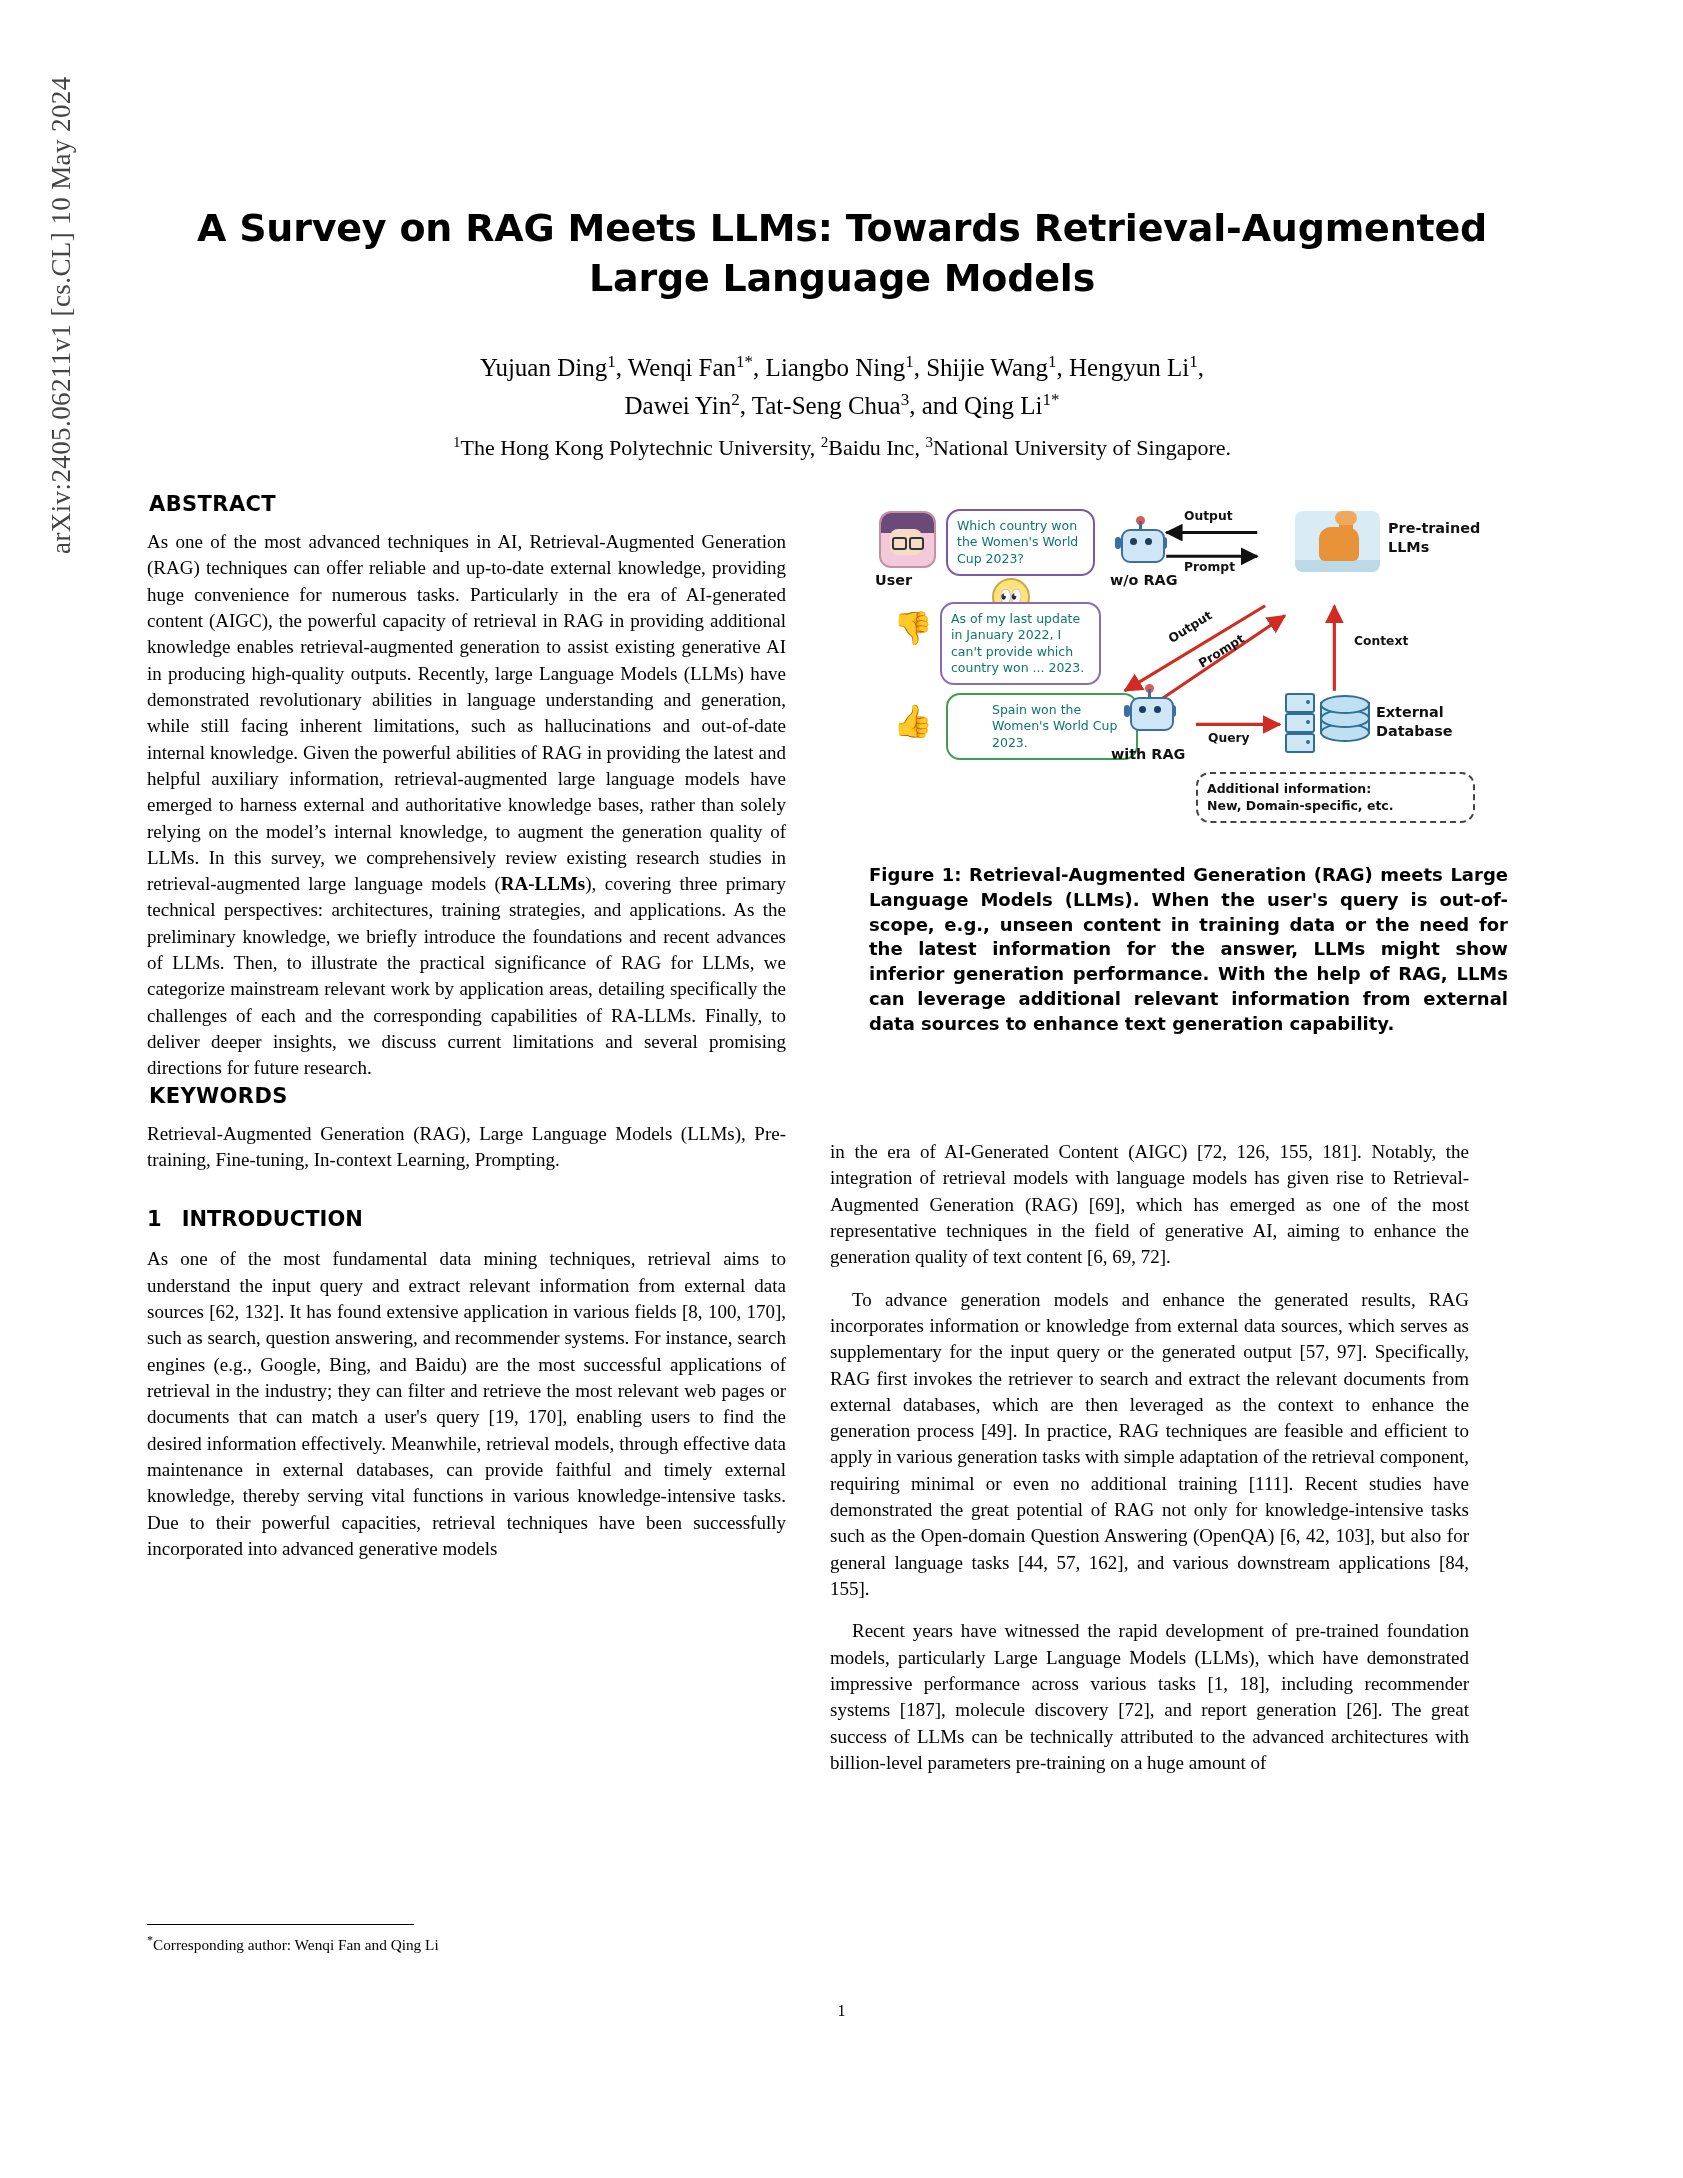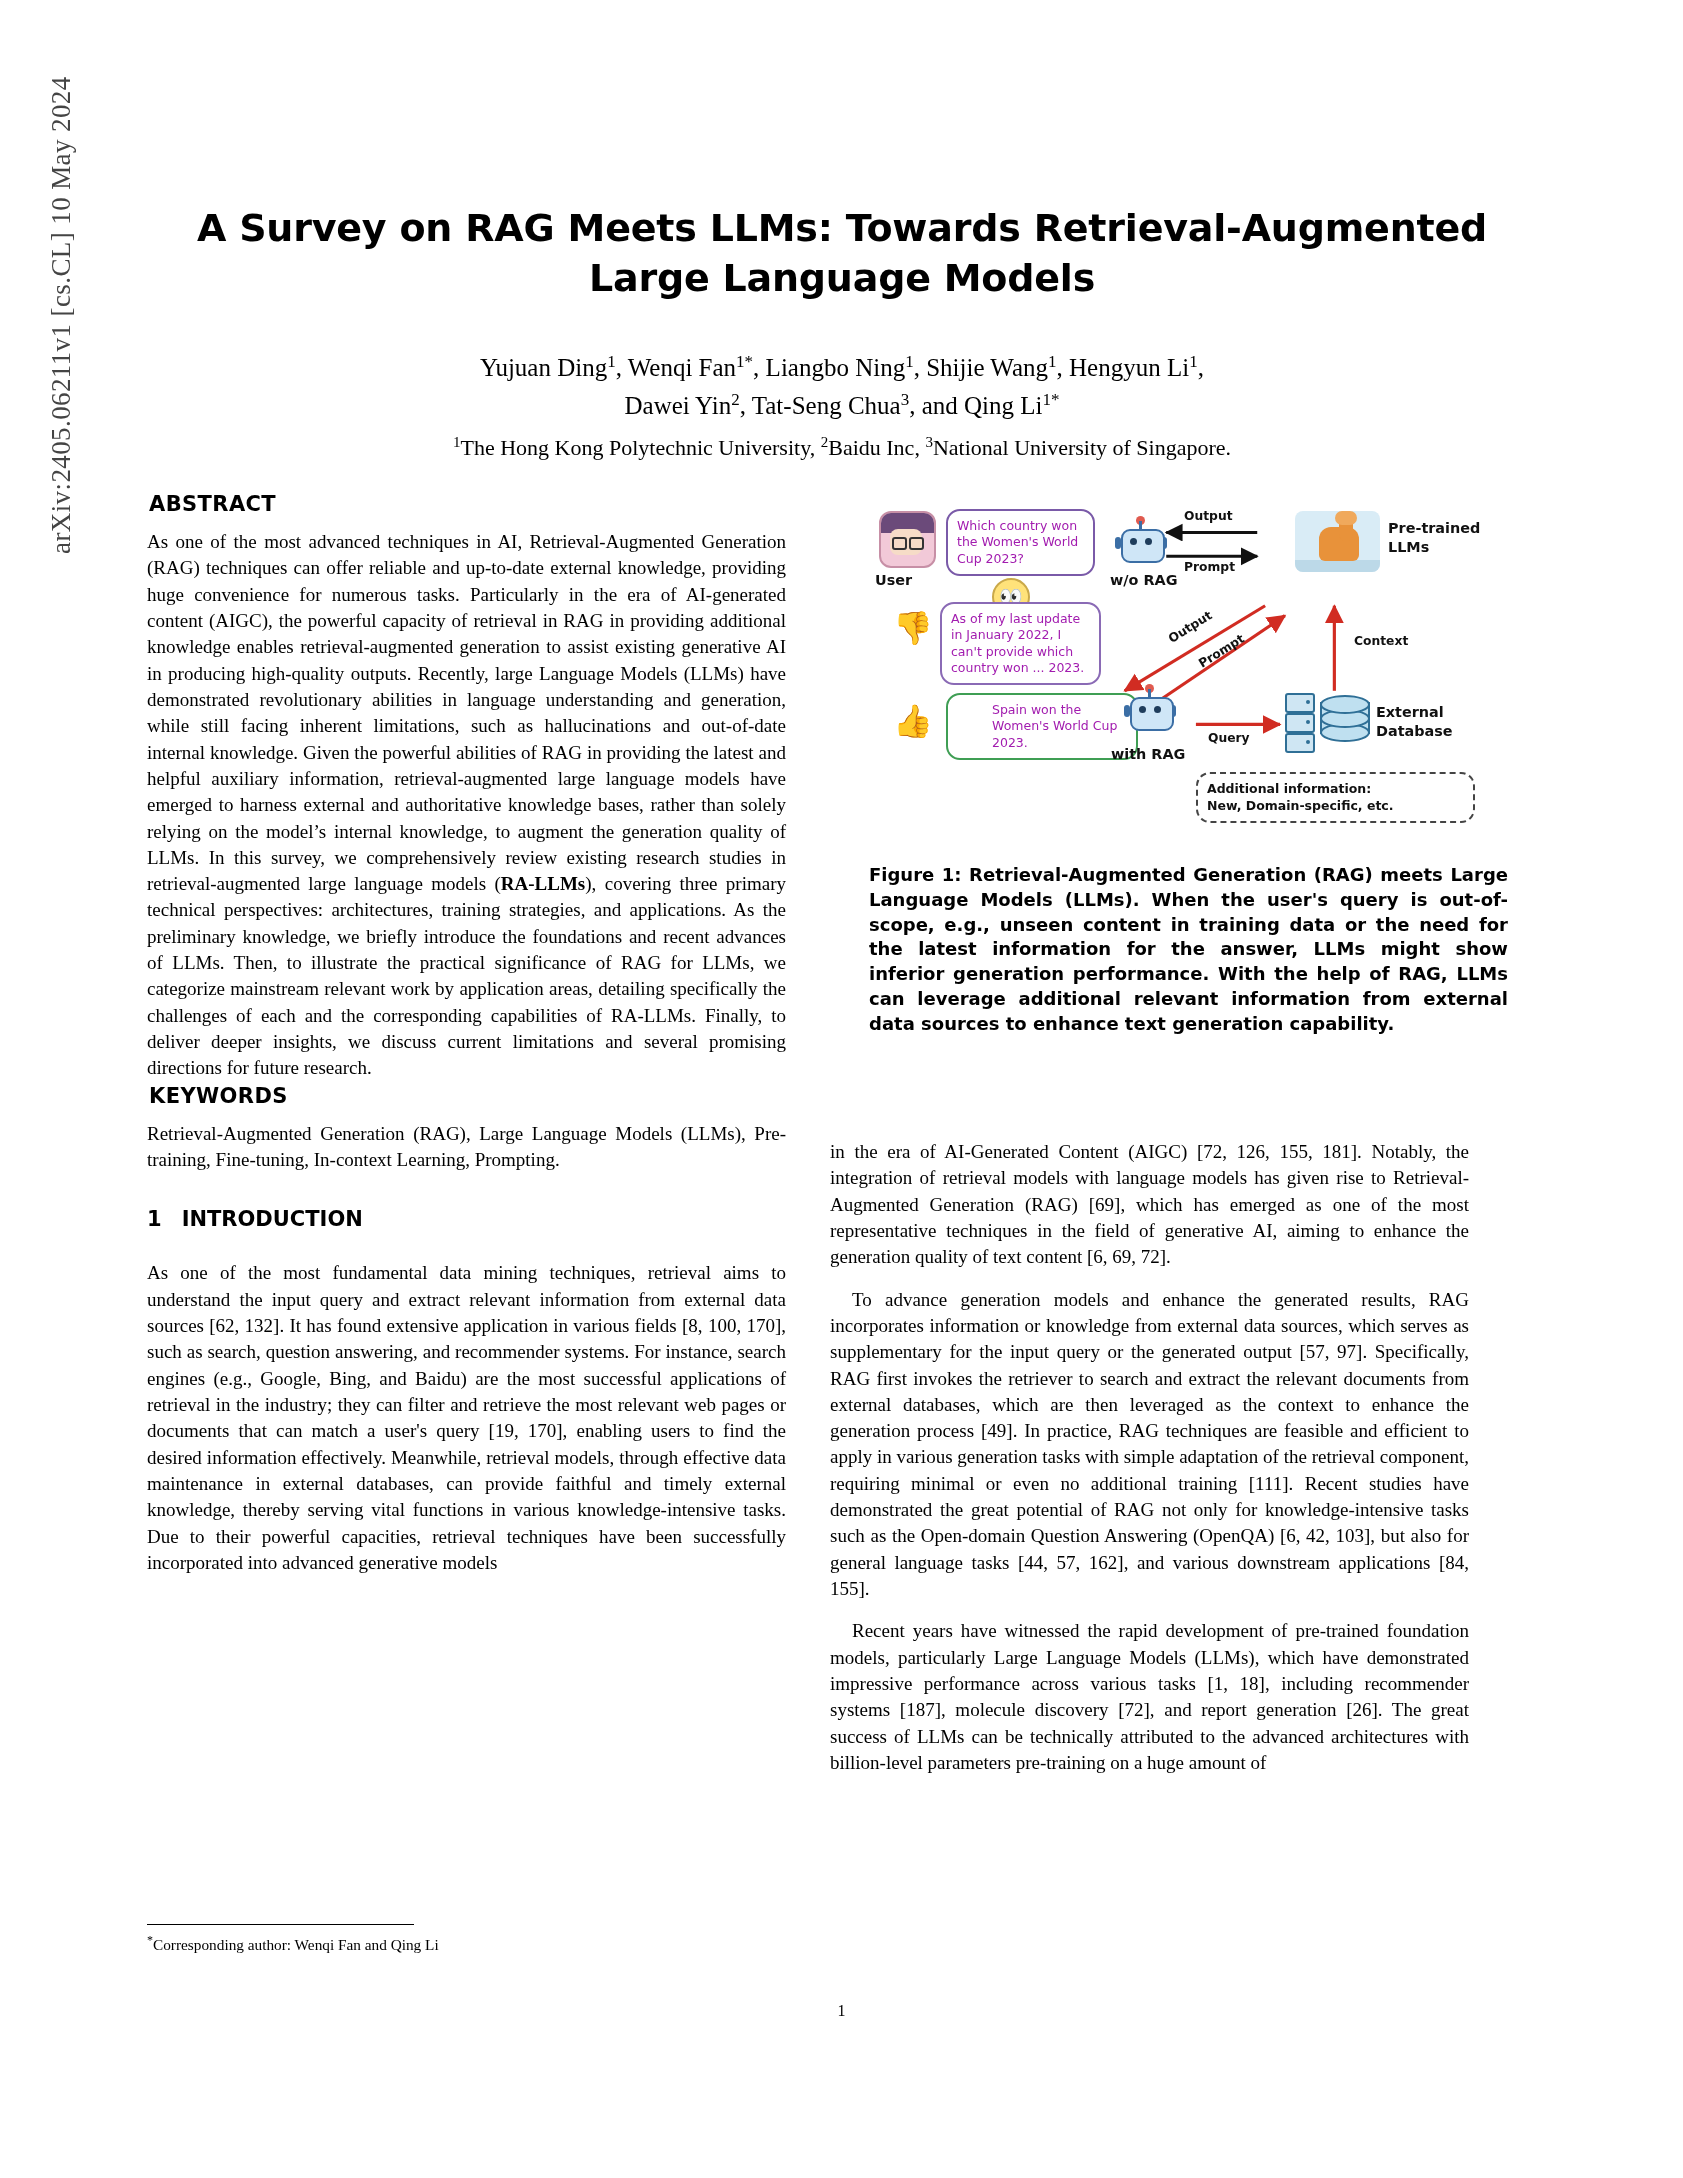--- a/index.html
+++ b/index.html
@@ -84,21 +84,21 @@
   .sec-gap { margin-top: 30px; }
   p.body { margin: 0; text-indent: 0; }
   p.body + p.body { text-indent: 22px; margin-top: 16px; }
   .kw { margin: 0; }
 
   
   .numsec {
     font-family: "DejaVu Sans", sans-serif;
     font-size: 21px;
     font-weight: bold;
-    margin: 32px 0 26px 0;
+    margin: 32px 0 12px 0;
   }
   .numsec .num { margin-right: 20px; }
 
   
   .footnote-rule {
     position: absolute;
     left: 147px;
     top: 1924px;
     width: 267px;
     border-top: 1px solid #000;
@@ -146,21 +146,21 @@
 
   
   .bubble {
     position: absolute;
     border: 2.2px solid #7a5aa8;
     border-radius: 14px;
     background: #fff;
     font-size: 12.5px;
     line-height: 1.3;
     padding: 7px 9px;
-    color: #a21caf;
+    color: #0f766e;
   }
   .bubble.green { border-color: #3f9e54; }
   .bubble.purple2 { border-color: #8a6ab5; }
 
   .fig-label {
     position: absolute;
     font-size: 14.4px;
     font-weight: bold;
     color: #111;
   }

